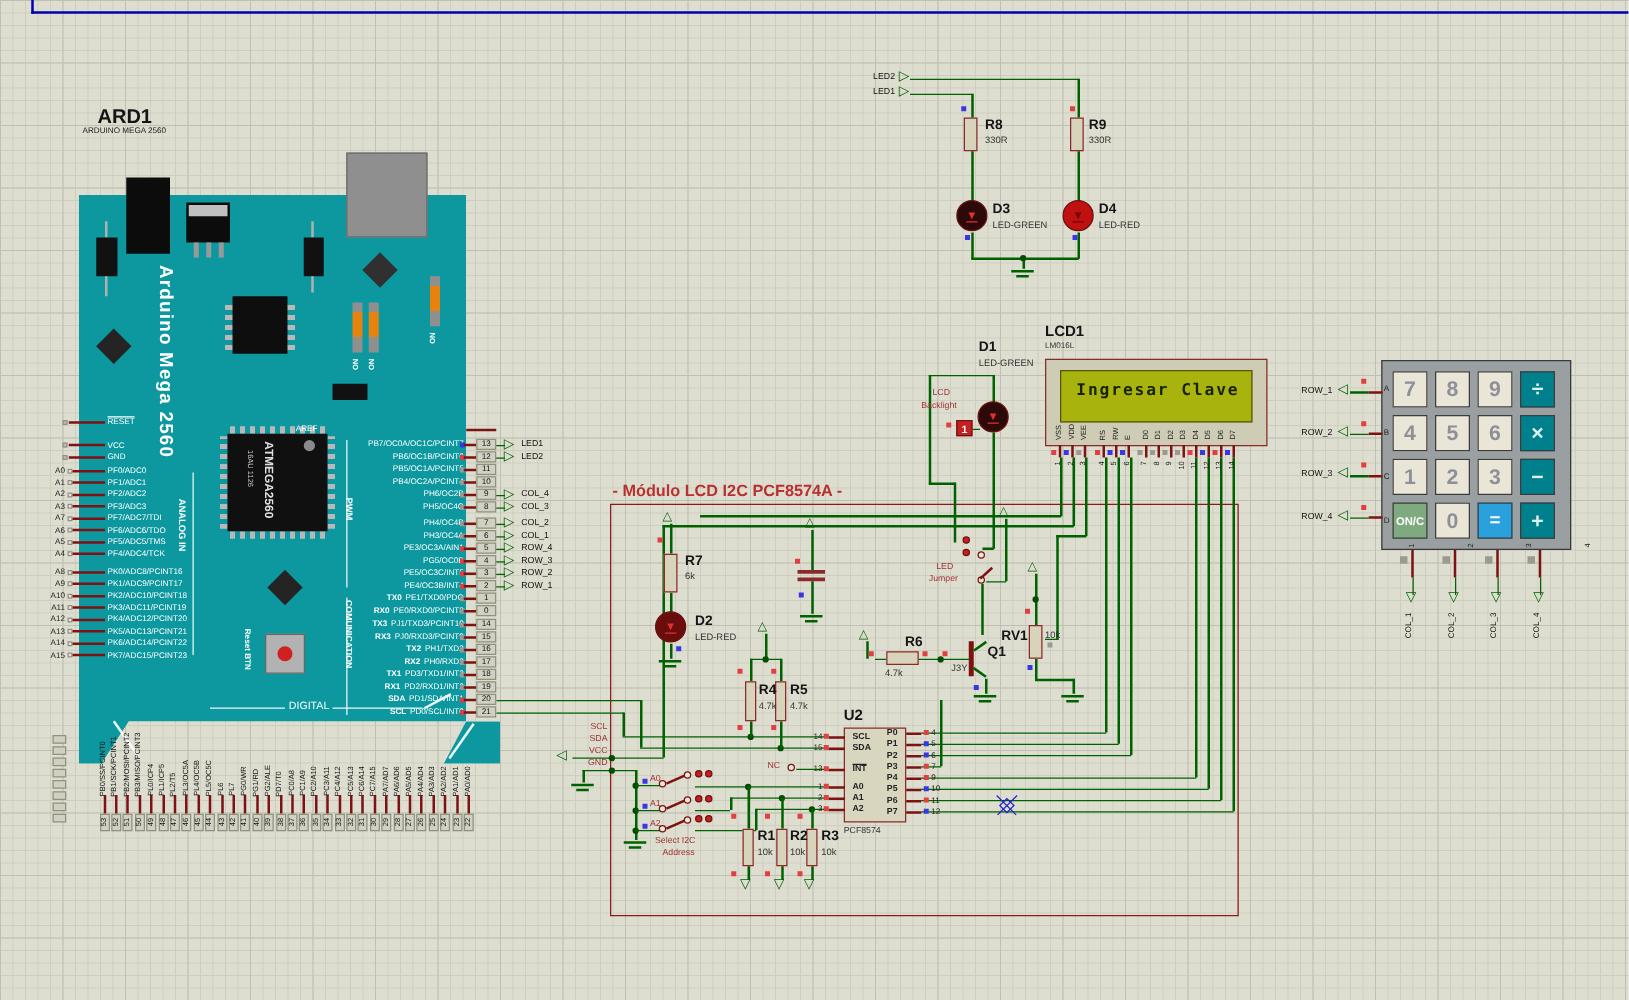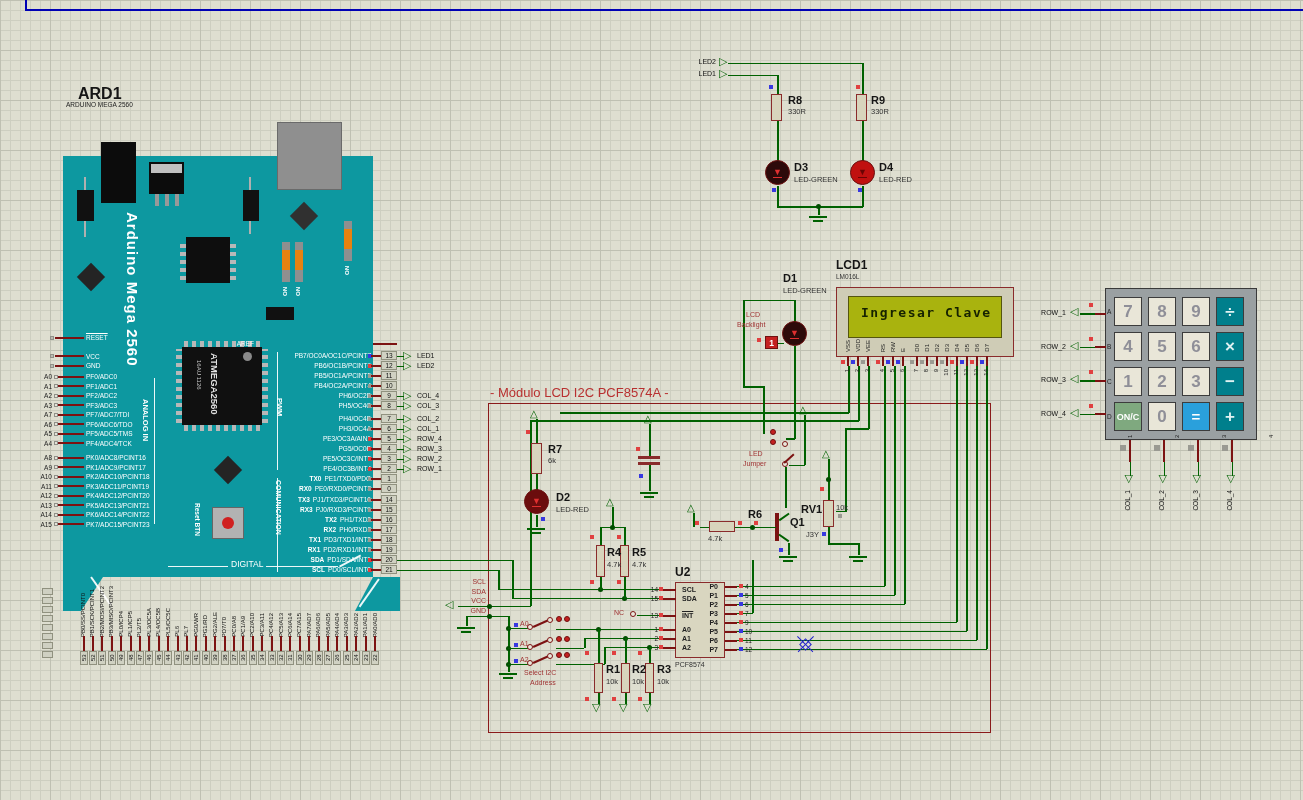--- a/index.html
+++ b/index.html
@@ -989,21 +989,21 @@
       <span>▼</span>
     </div>
   <div class="led" style="left:850px;top:160px;width:25px;height:25px;background:#c01010">
       <span style="color:#6b0404;border-color:#6b0404">▼</span>
     </div>
   <span class="cref" style="left:794px;top:161px">D3</span>
   <span class="cval" style="left:794px;top:175px">LED-GREEN</span>
   <span class="cref" style="left:879px;top:161px">D4</span>
   <span class="cval" style="left:879px;top:175px">LED-RED</span>
 
-  <div style="left:490px;top:385px;font-weight:normal;font-size:13px;color:#b83030;white-space:nowrap">- Módulo LCD I2C PCF8574A -</div>
+  <div style="left:490px;top:385px;font-weight:bold;font-size:13px;color:#b83030;white-space:nowrap">- Módulo LCD I2C PCF8574A -</div>
 
   <div style="left:0;top:578px">
     <span class="rtx busl" style="position:relative;display:block;height:9.7px;">SCL</span>
 
     <span class="rtx busl" style="position:relative;display:block;height:9.7px;">SDA</span>
 
     <span class="rtx busl" style="position:relative;display:block;height:9.7px;">VCC</span>
 
     <span class="rtx busl" style="position:relative;display:block;height:9.7px;">GND</span>
   </div>
@@ -1018,24 +1018,24 @@
   <span class="cval" style="left:556px;top:505px">LED-RED</span>
 
   <div class="resv" style="left:596px;top:545px;width:9px;height:32px"></div>
   <div class="resv" style="left:620px;top:545px;width:9px;height:32px"></div>
   <span class="cref" style="left:607px;top:546px">R4</span>
   <span class="cval" style="left:607px;top:560px">4.7k</span>
   <span class="cref" style="left:632px;top:546px">R5</span>
   <span class="cval" style="left:632px;top:560px">4.7k</span>
 
   <div class="resv" style="left:709px;top:521px;width:26px;height:11px"></div>
-  <span class="cref" style="left:748px;top:508px">R6</span>
+  <span class="cref" style="left:724px;top:508px">R6</span>
   <span class="cval" style="left:708px;top:534px">4.7k</span>
   <span class="cref" style="left:790px;top:516px">Q1</span>
-  <span class="cval" style="left:806px;top:530px">J3Y</span>
+  <span class="cval" style="left:761px;top:530px">J3Y</span>
   <div class="resv" style="left:823px;top:500px;width:11px;height:27px"></div>
   <span class="cref" style="left:801px;top:503px">RV1</span>
   <span class="cval" style="left:836px;top:503px">10k</span>
 
   <div class="led" style="left:782px;top:321px;width:25px;height:25px;background:#2d0a0a">
       <span>▼</span>
     </div>
   <span class="cref" style="left:783px;top:272px">D1</span>
   <span class="cval" style="left:783px;top:286px">LED-GREEN</span>
   <span class="rtx" style="left:746px;top:311px">LCD</span>

